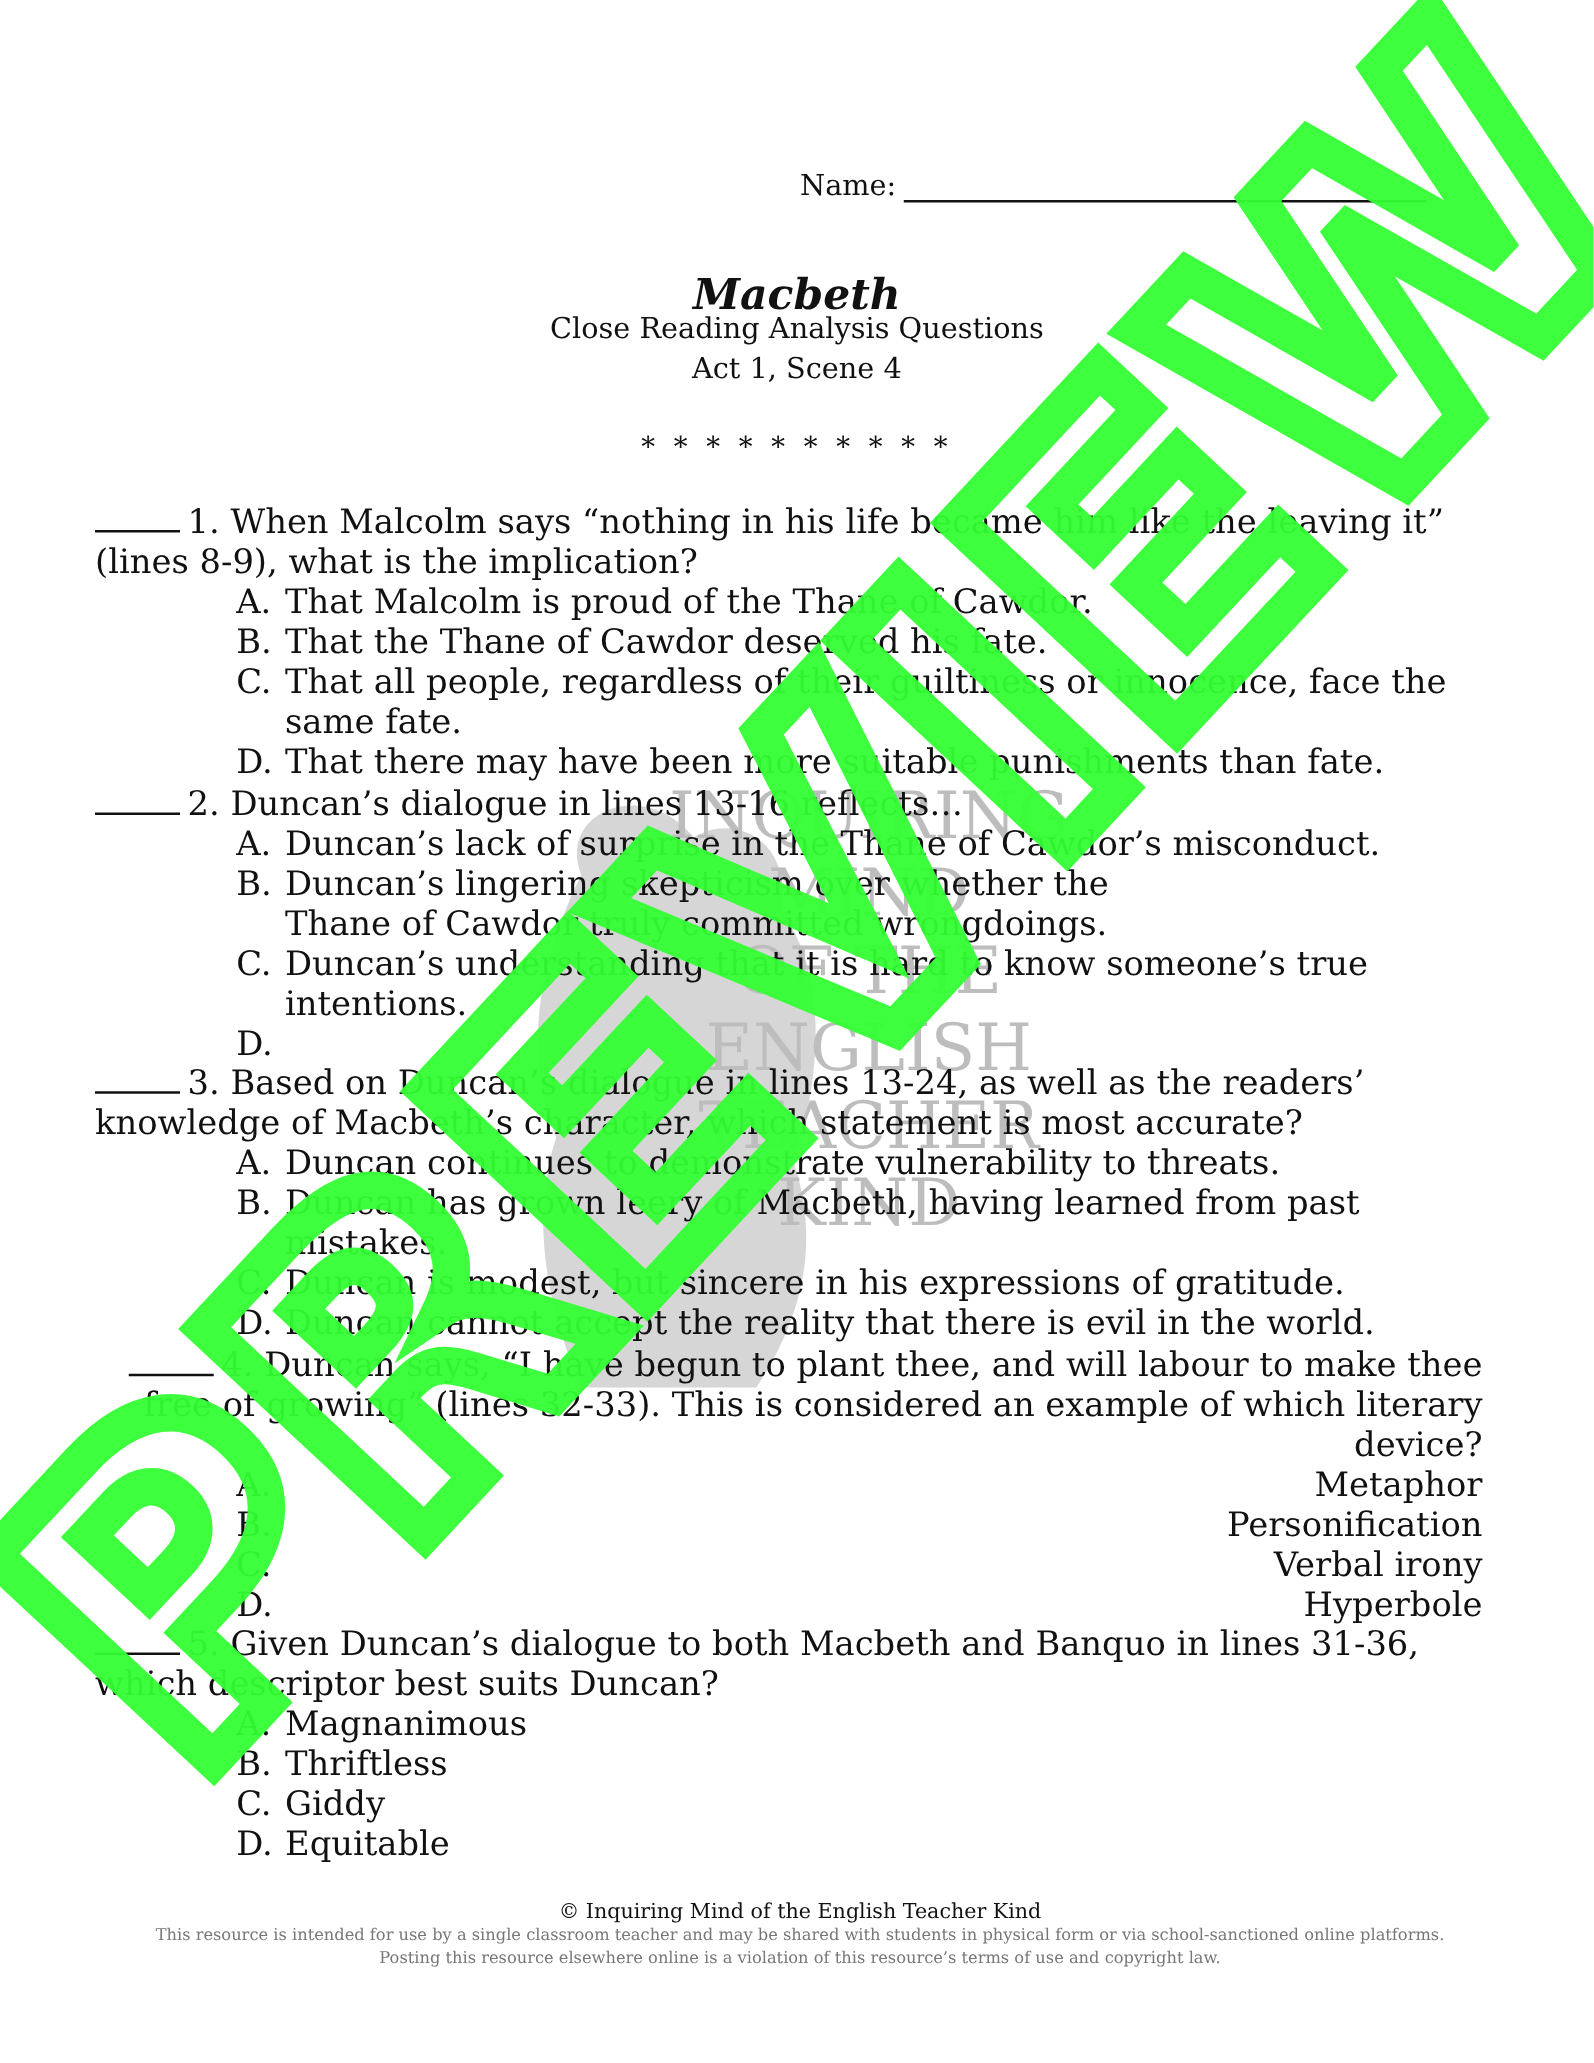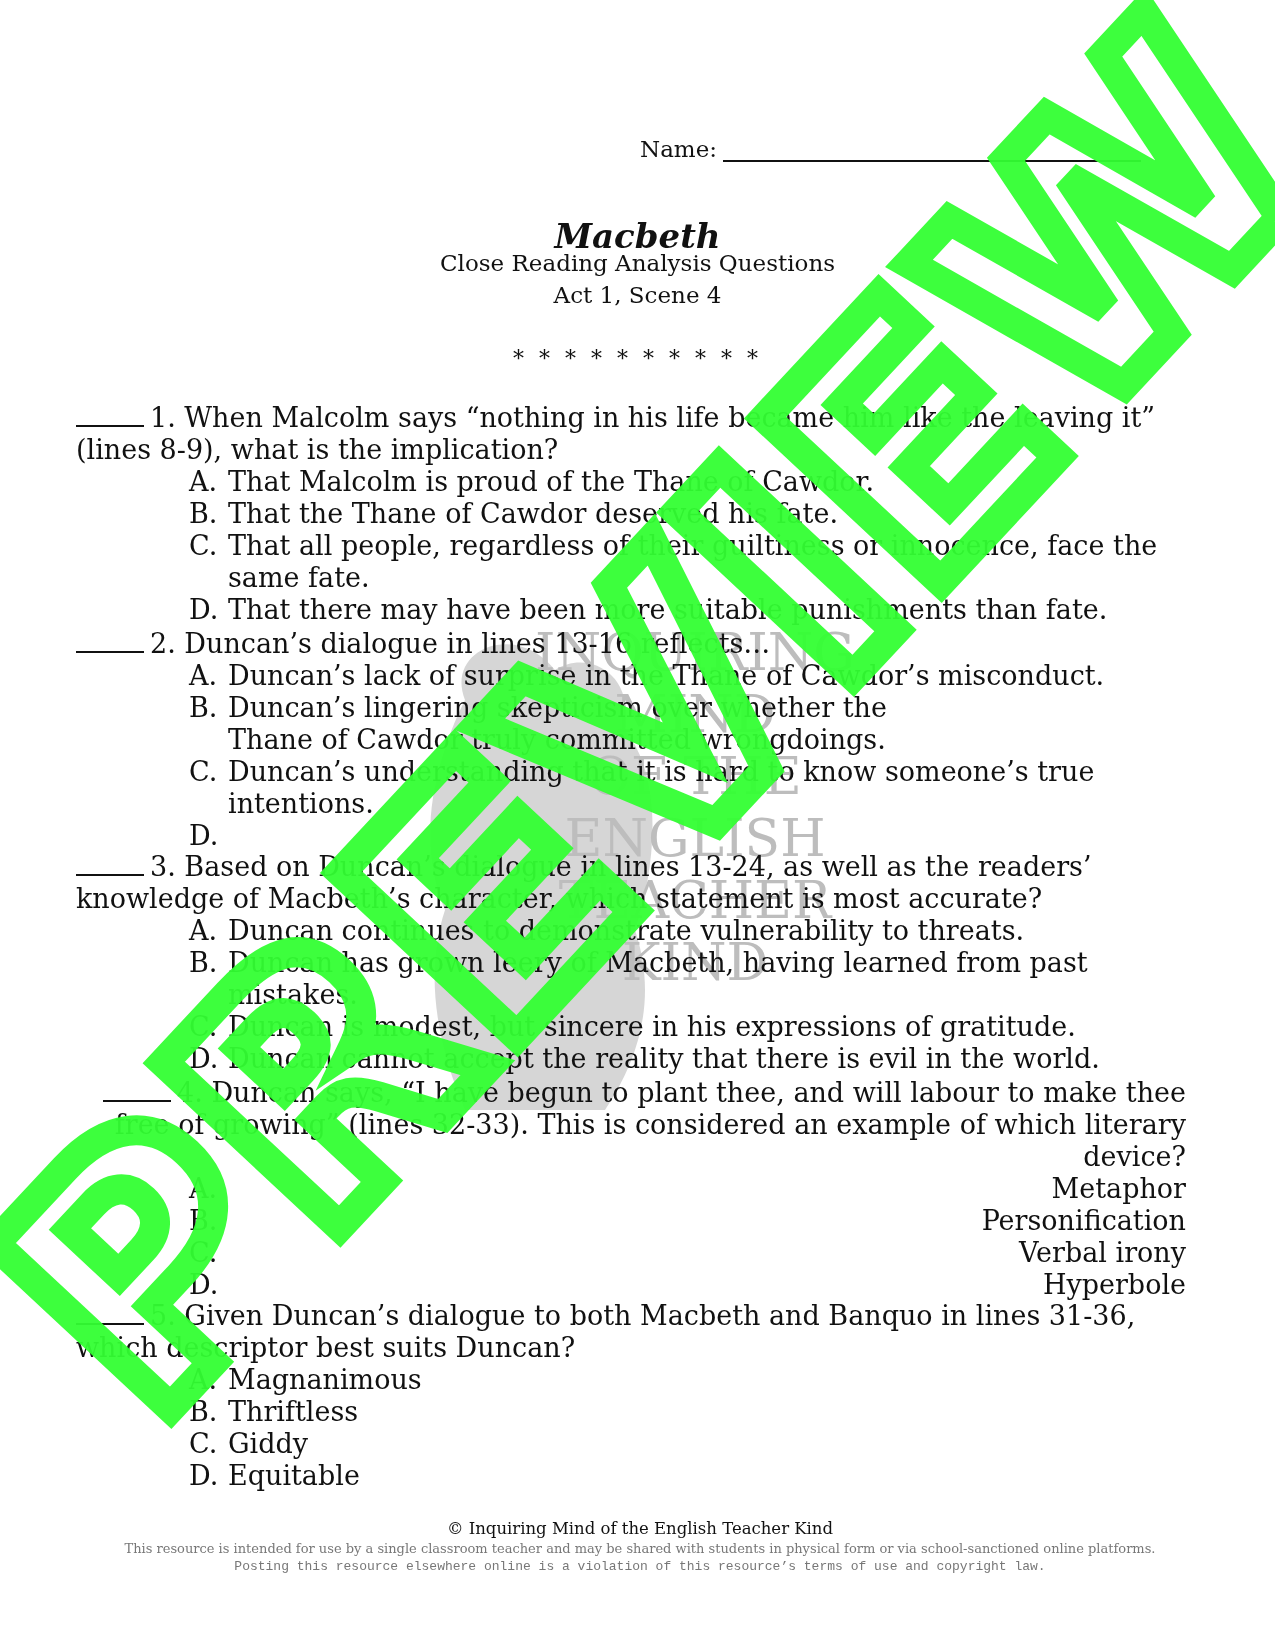--- a/index.html
+++ b/index.html
@@ -19,21 +19,21 @@
   .q { position: absolute; left: 76px; width: 1110px; font-size: 27px; line-height: 32px; }
   .q .stem { margin: 0; }
   .blank { display: inline-block; width: 68px; border-bottom: 2px solid #111; height: 22px; vertical-align: baseline; margin-right: 6px; }
   .opts { list-style: none; margin: 0; padding: 0; }
   .opt { position: relative; padding-left: 152px; }
   .opt .letter { position: absolute; left: 113px; }
 
   .footer { position: absolute; right: 75px; width: 1120px; text-align: center; }
   .f1 { top: 1519px; font-size: 16.5px; color: #111; }
   .f2 { top: 1541px; font-size: 13px; color: #777; }
-  .f3 { top: 1559px; font-size: 13px; color: #777; font-family: Liberation Mono, monospace; }
+  .f3 { top: 1559px; font-size: 13px; color: #777; }
 
   .watermark-logo { position: absolute; left: 405px; top: 610px; width: 520px; height: 520px; pointer-events: none; }
   .preview-mark { position: absolute; left: 0; top: 0; width: 1275px; height: 1650px; pointer-events: none; }
 </style>
 </head>
 <body>
 
 <div class="page">
 
   <svg class="watermark-logo" viewBox="0 0 520 520">

